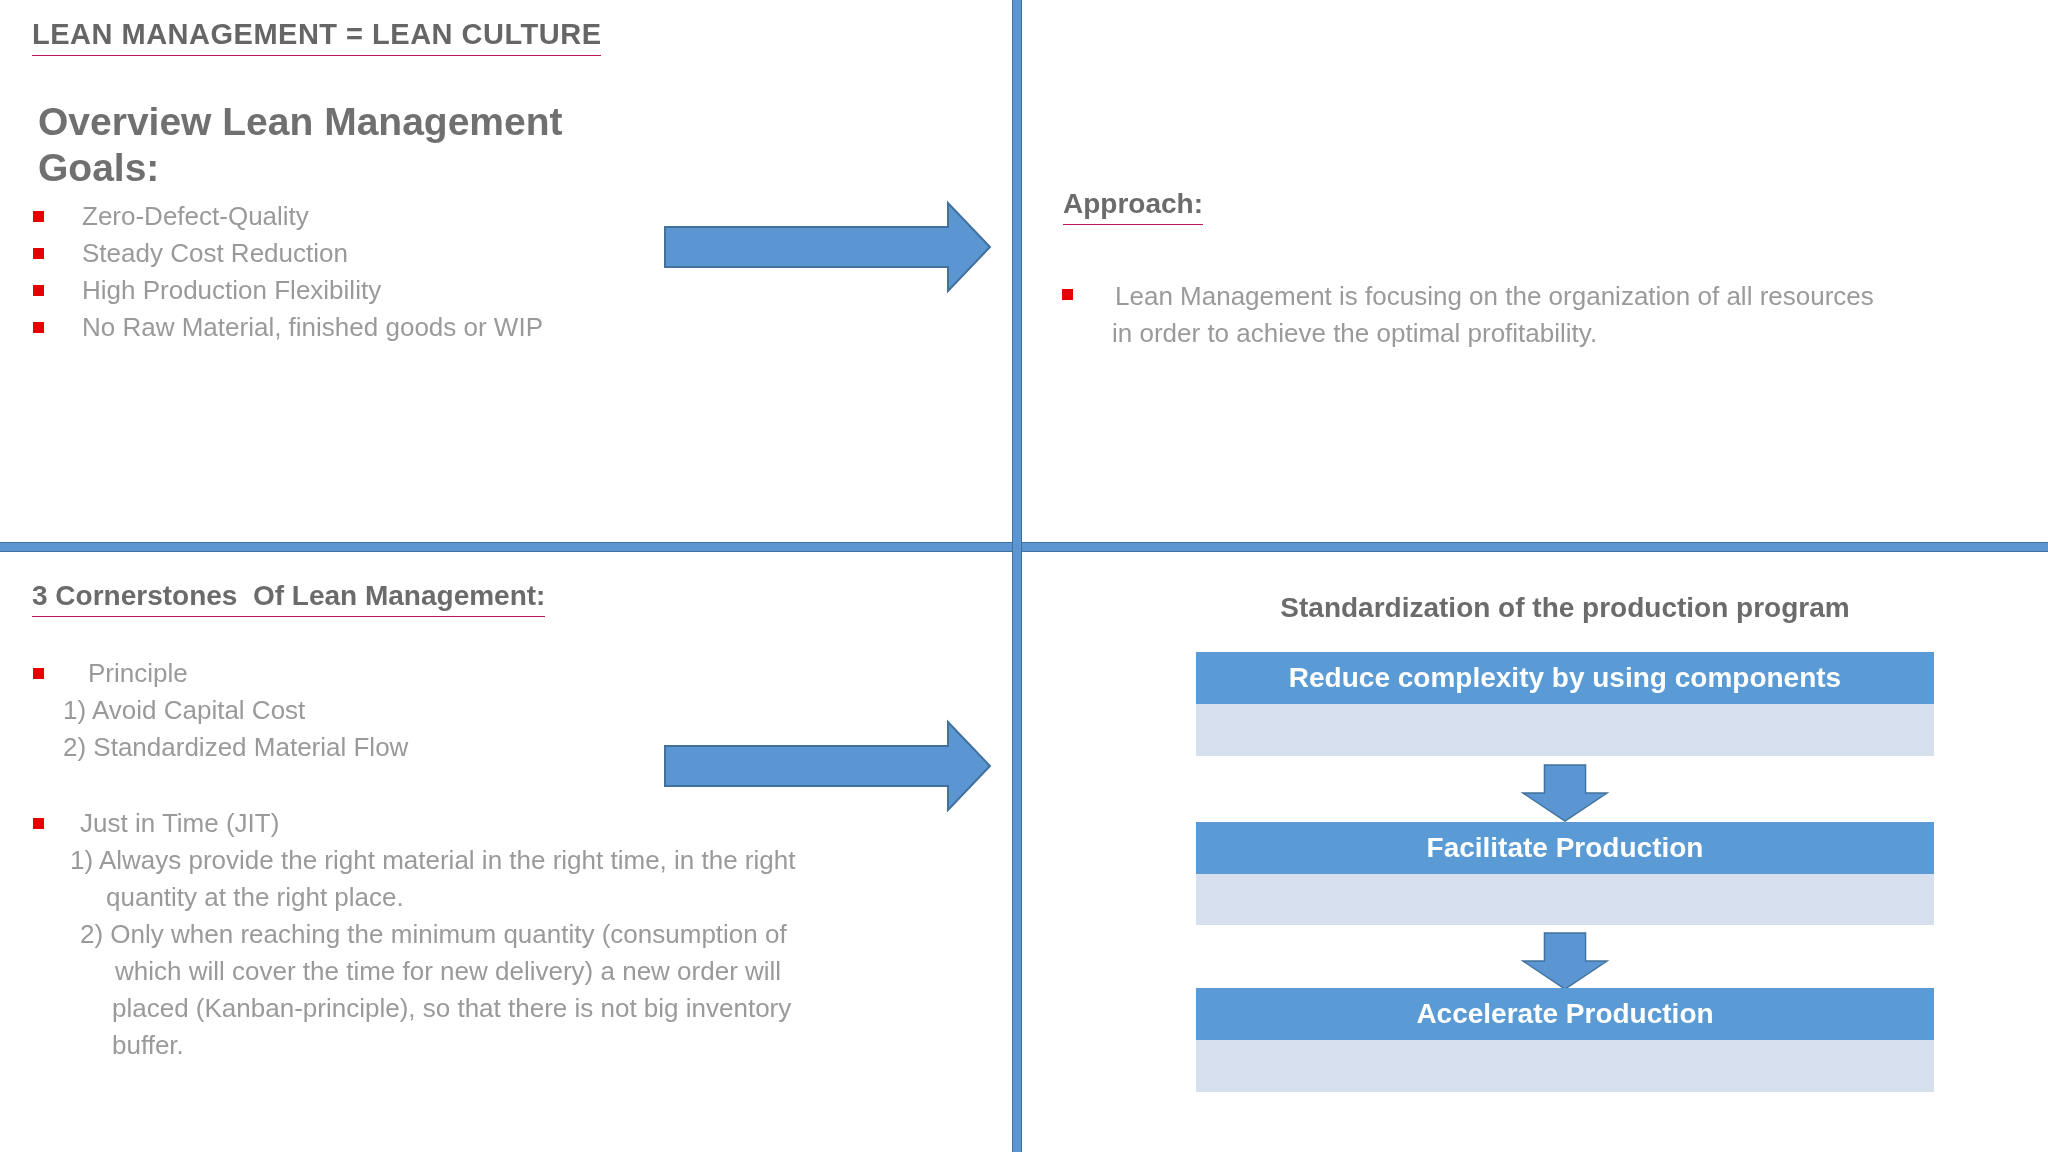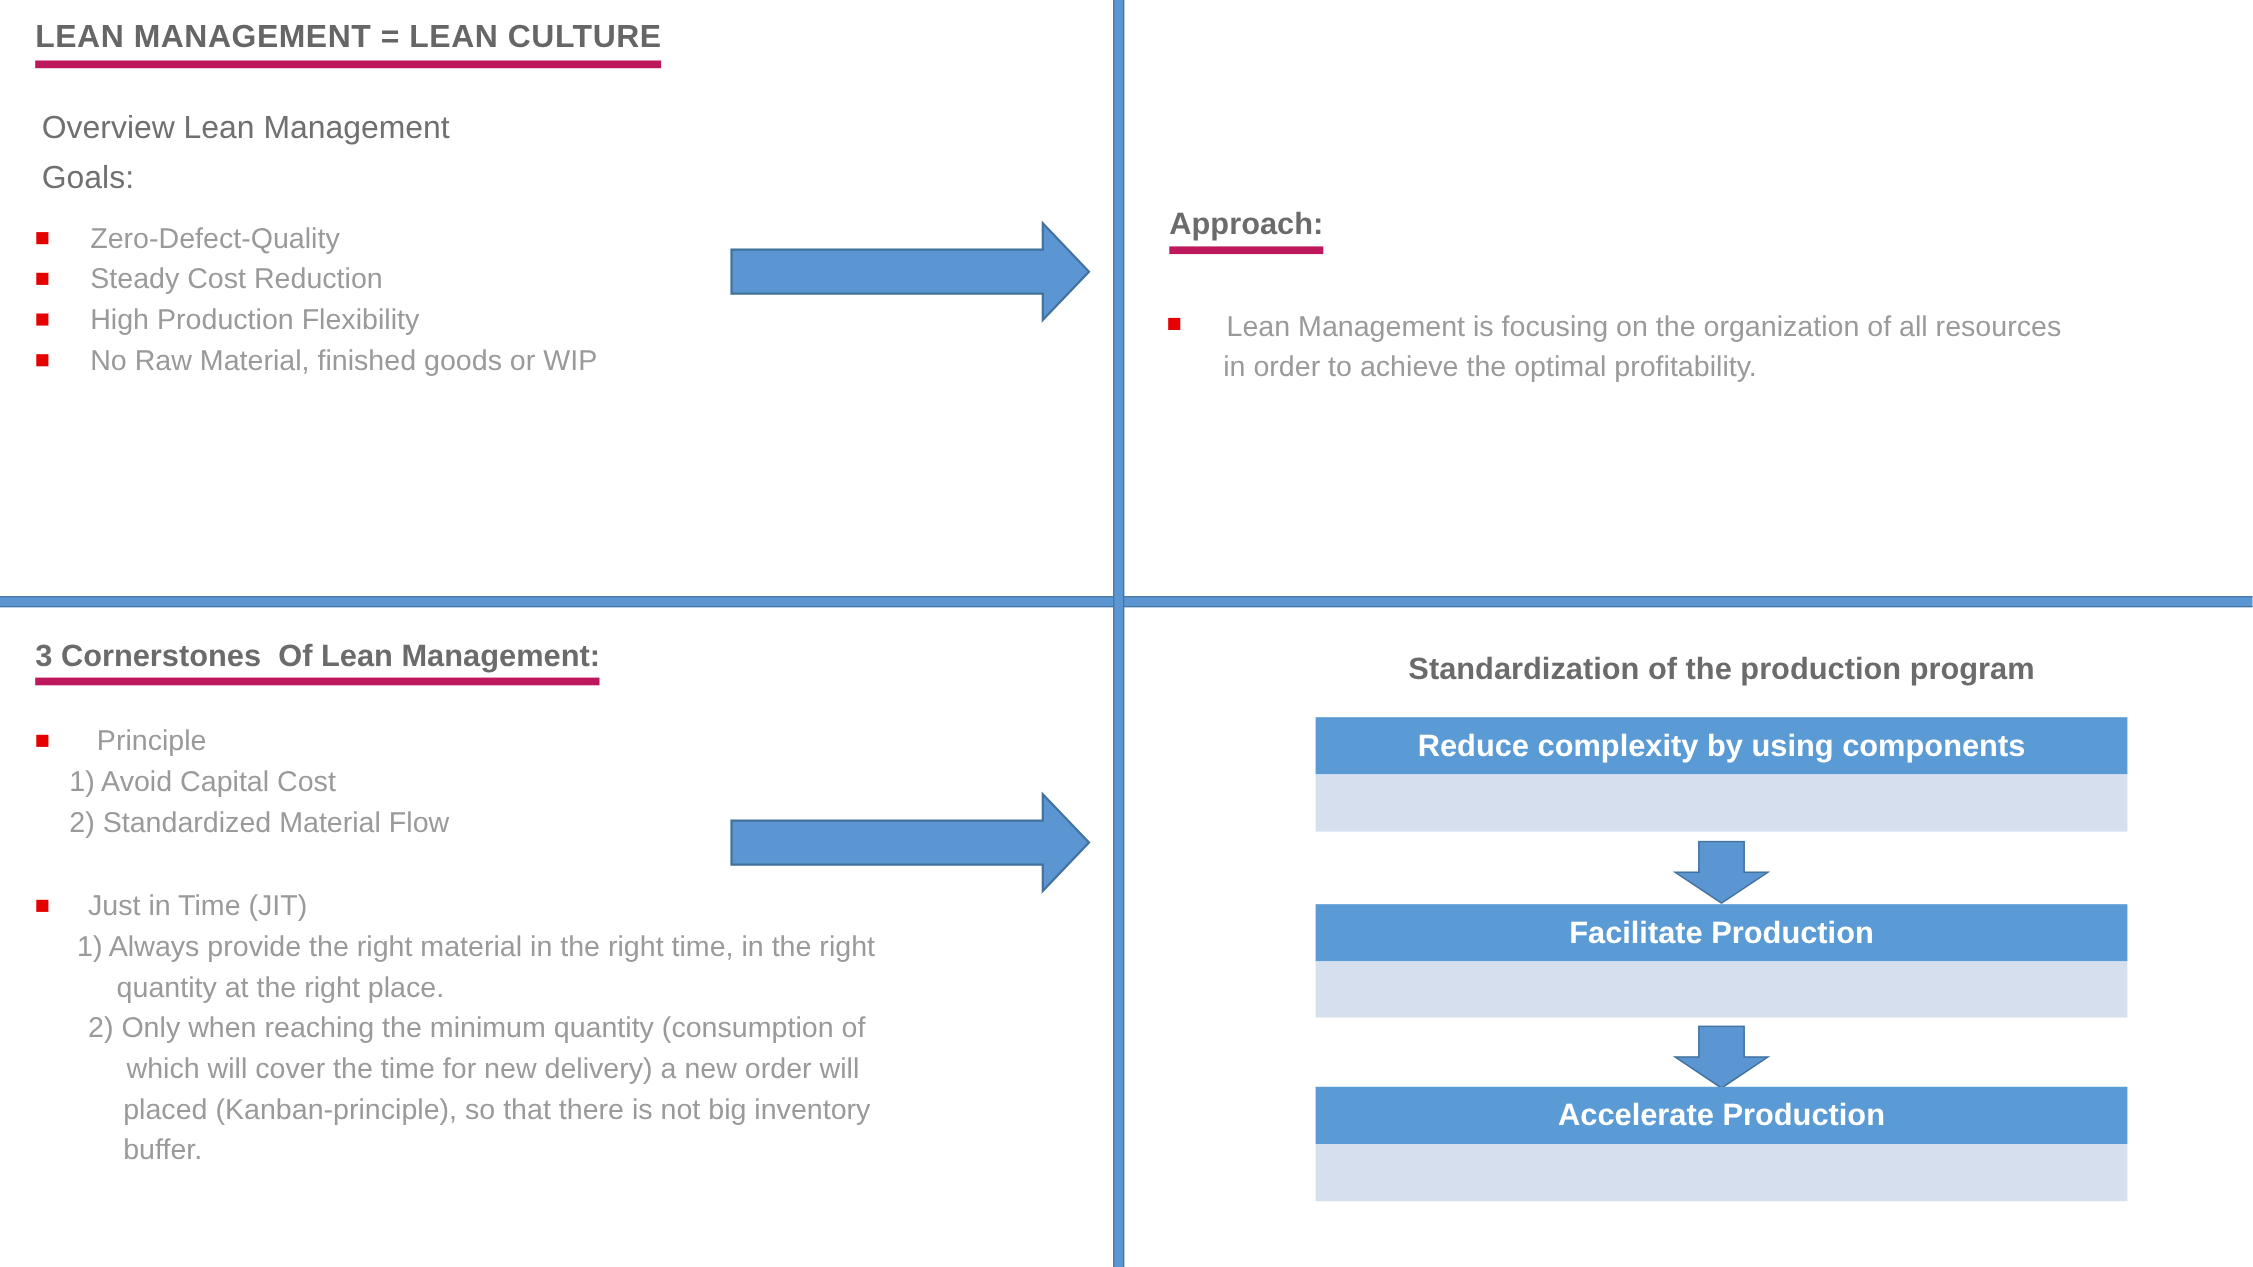--- a/index.html
+++ b/index.html
@@ -27,27 +27,27 @@
     z-index:4;
   }
 
   
   .slide-title{
     left:32px;top:18px;
     font-size:29px;font-weight:bold;color:#666666;
     letter-spacing:0.5px;
   }
   .slide-title .u, .sec-heading .u{
-    display:inline-block;border-bottom:7px solid #be185d;padding-bottom:4px;
+    display:inline-block;border-bottom:1px solid #be185d;padding-bottom:4px;
   }
   .sec-heading{
     font-size:28px;font-weight:bold;color:#6b6b6b;
   }
   .sub-heading{
-    font-size:29px;font-weight:normal;color:#707070;
+    font-size:39px;font-weight:bold;color:#707070;
   }
 
   
   .b-row{position:relative;line-height:37px;font-size:26px;color:#9a9a9a;}
   .sq{
     display:inline-block;width:11px;height:11px;background:#e60000;
     position:absolute;left:0;top:13px;
   }
   .flowbox-title{
     left:1196px;top:592px;width:738px;text-align:center;

